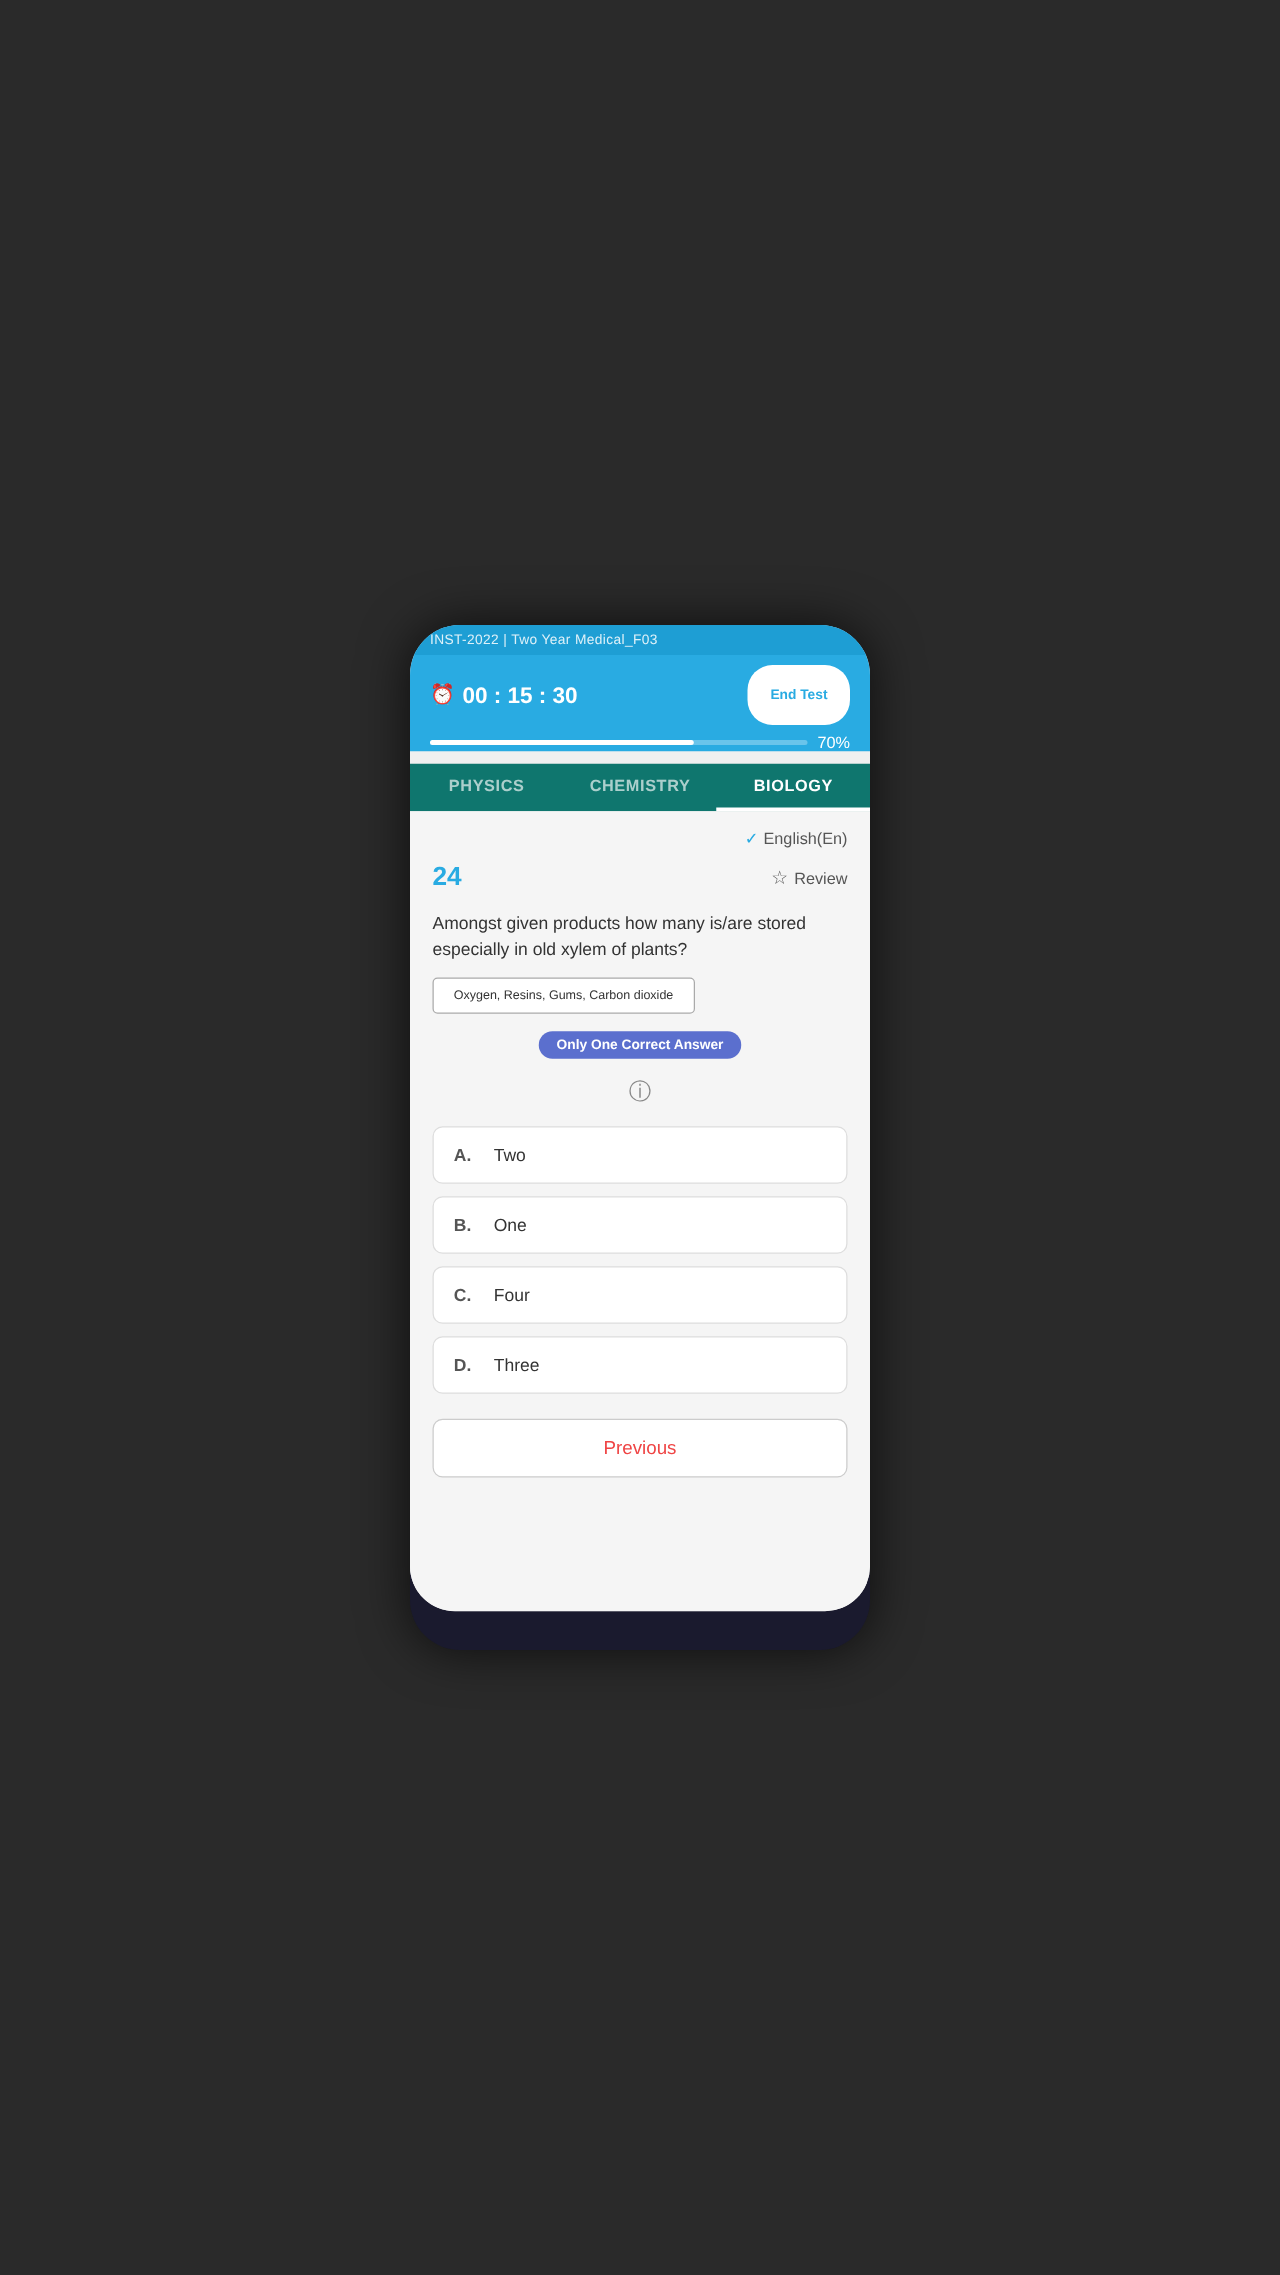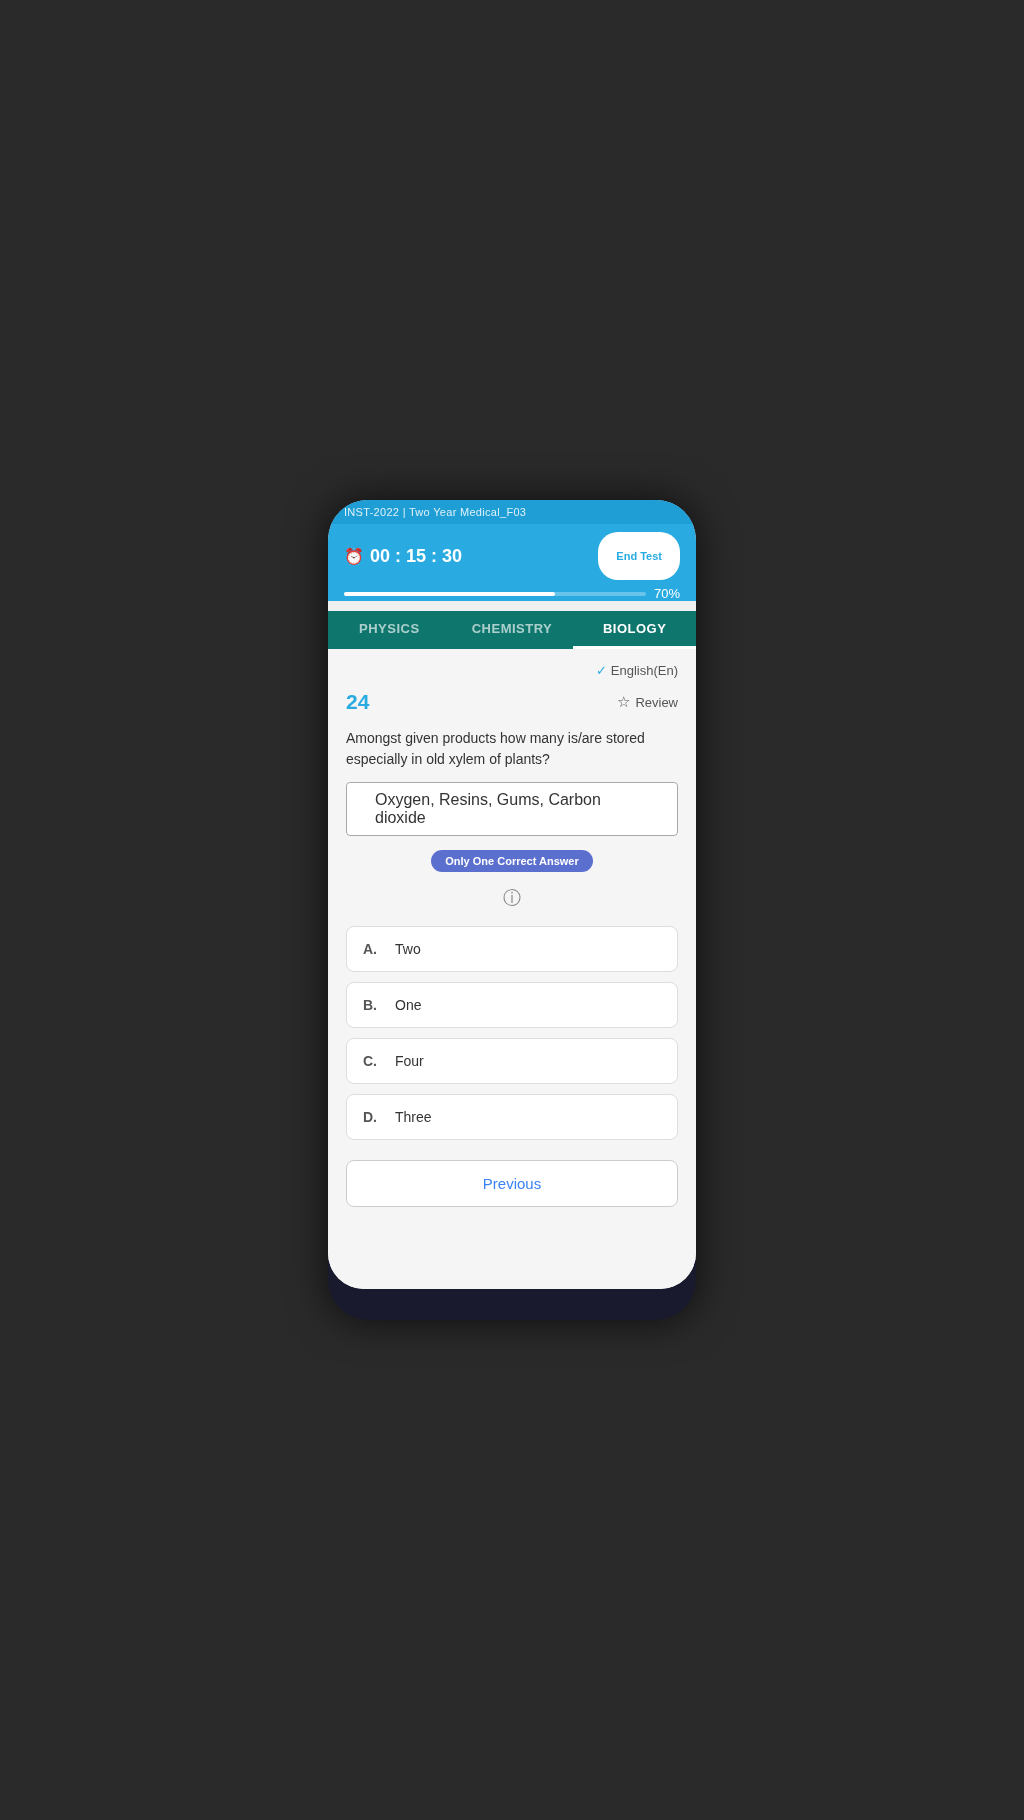--- a/index.html
+++ b/index.html
@@ -180,23 +180,23 @@
     .question-text {
       font-size: 14px;
       color: #333;
       line-height: 1.5;
       margin-bottom: 12px;
     }
 
     .question-box {
       border: 1px solid #aaa;
       border-radius: 4px;
-      padding: 8px 28px;
-      background: white;
-      font-size: 16px;
+      padding: 8px 16px;
+      background: white;
+      font-size: 10px;
       color: #333;
       margin-bottom: 14px;
       display: inline-block;
     }
 
     .answer-type-badge {
       background: #5b6fce;
       color: white;
       border-radius: 20px;
       padding: 5px 14px;
@@ -250,21 +250,21 @@
     }
 
     .nav-btn {
       flex: 1;
       padding: 14px;
       border-radius: 8px;
       border: 1.5px solid #ccc;
       background: white;
       font-size: 15px;
       font-weight: 500;
-      color: #3b82f6;
+      color: #ef4444;
       cursor: pointer;
       text-align: center;
     }
   </style>
 </head>
 <body>
 
 <div class="phone-frame">
   <div class="screen">
 

